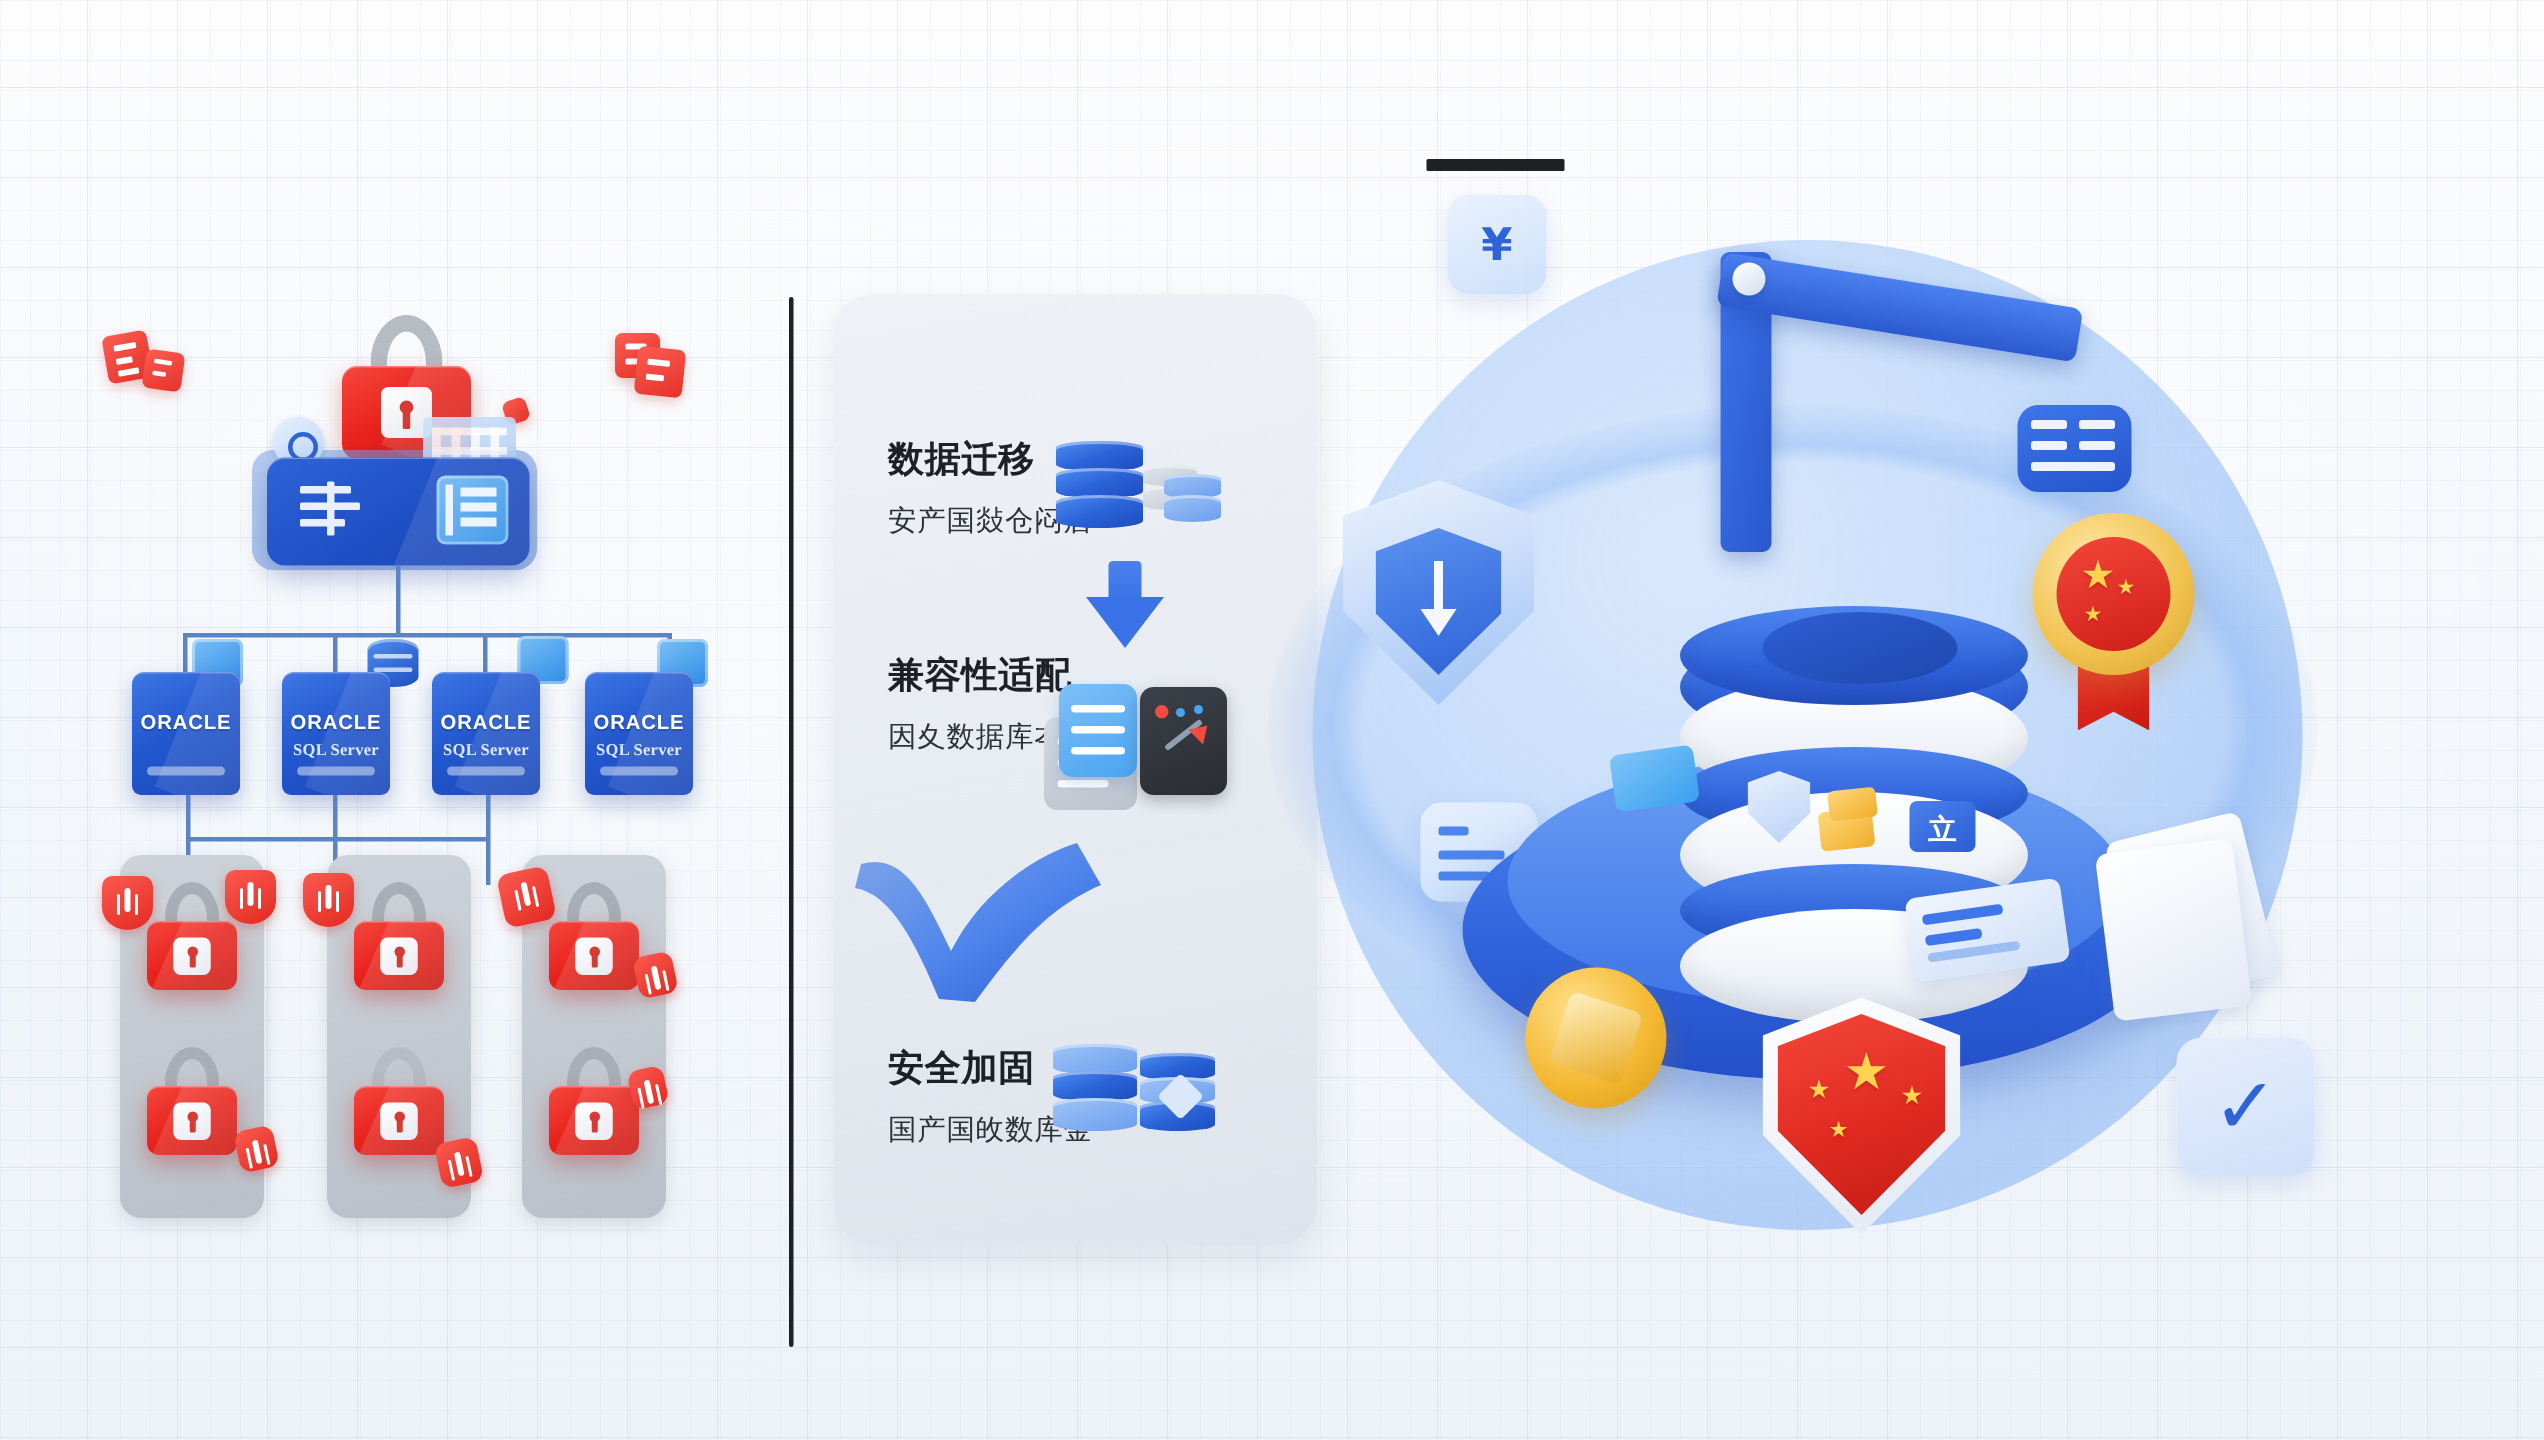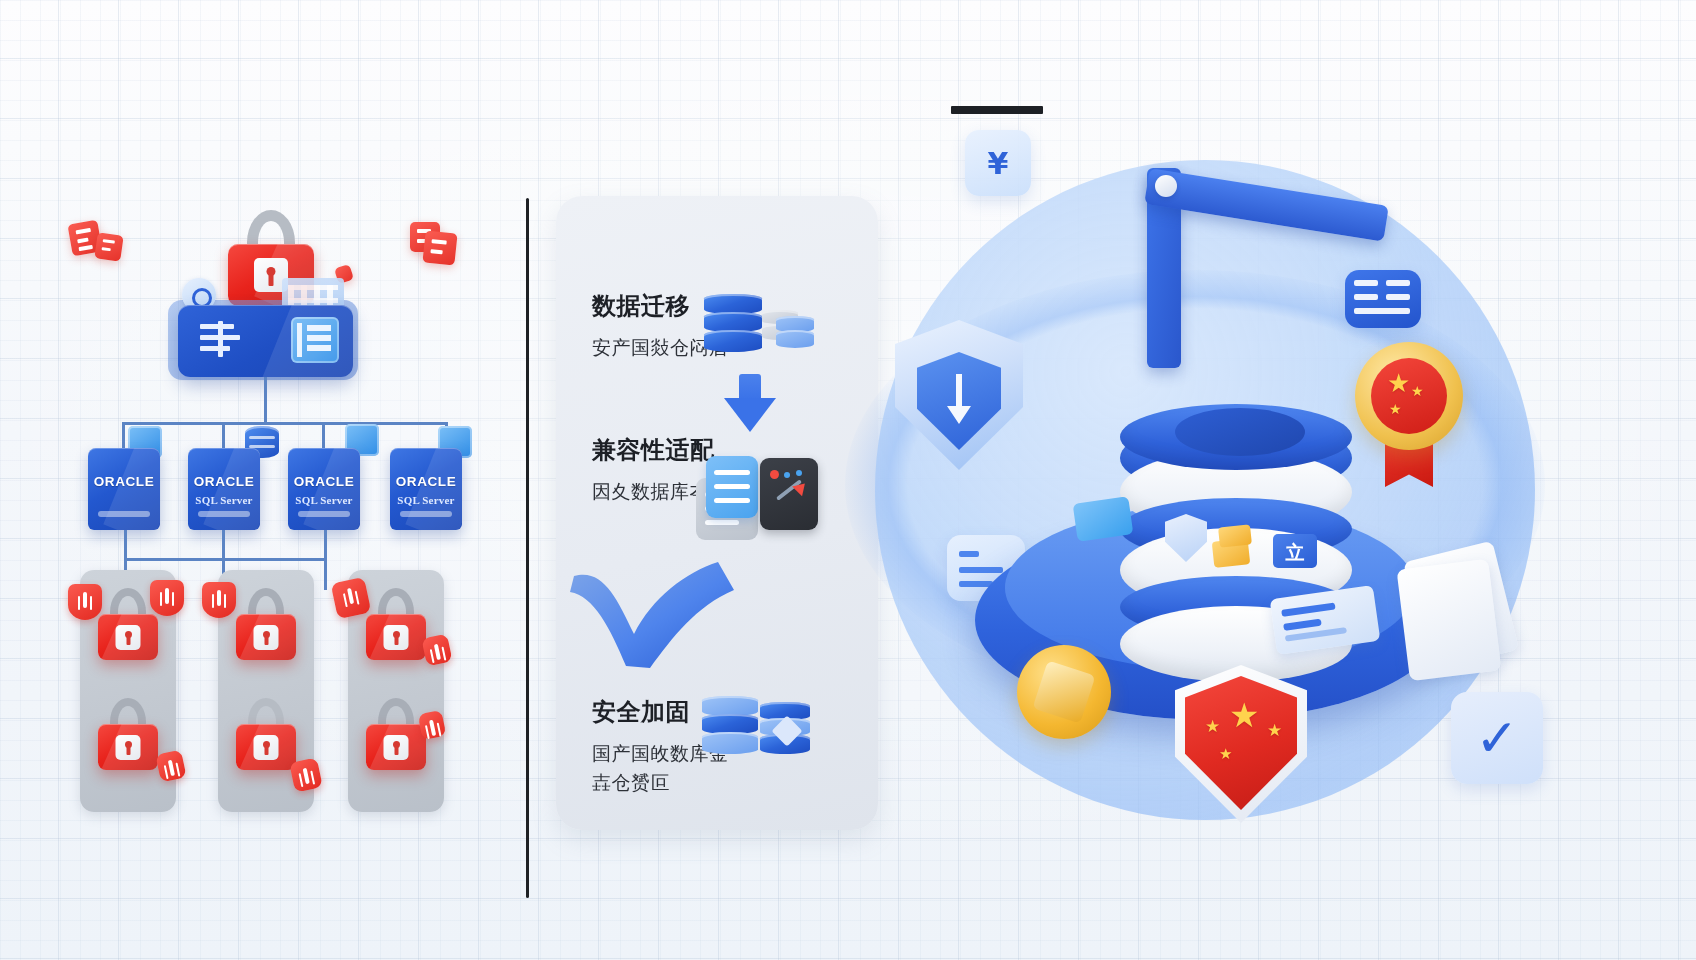--- a/index.html
+++ b/index.html
@@ -673,21 +673,20 @@
         <stop offset="55%" stop-color="#4f84ec"></stop>
         <stop offset="100%" stop-color="#2a5ed4"></stop>
       </linearGradient>
     </defs>
     <path d="M6,20 C34,12 48,40 66,78 C84,42 118,16 150,6 L166,34 C128,50 104,82 82,112 L58,110 C42,72 26,40 2,36 Z" fill="url(#swg)"></path>
   </svg>
 
   <div class="step" style="top:668px;margin-top:28px;">
     <div class="step-title">安全加固</div>
     <div class="step-line">国产国敀数库金</div>
-    <div class="step-line">壵仓赟叵</div>
   </div>
 
   <div class="cyl-stack" style="left:702px; top:692px; width:126px; height:80px;">
     <div class="cyl light" style="left:0px; top:4px; width:56px; height:20px;"></div>
     <div class="cyl" style="left:0px; top:22px; width:56px; height:20px;"></div>
     <div class="cyl light" style="left:0px; top:40px; width:56px; height:22px;"></div>
     <div class="cyl" style="left:58px; top:10px; width:50px; height:18px;"></div>
     <div class="cyl light" style="left:58px; top:26px; width:50px; height:18px;"></div>
     <div class="cyl" style="left:58px; top:42px; width:50px; height:20px;"></div>
     <div style="position:absolute; left:74px; top:28px; width:22px; height:22px; background:#dbe7fb; transform:rotate(45deg); border-radius:3px;"></div>

